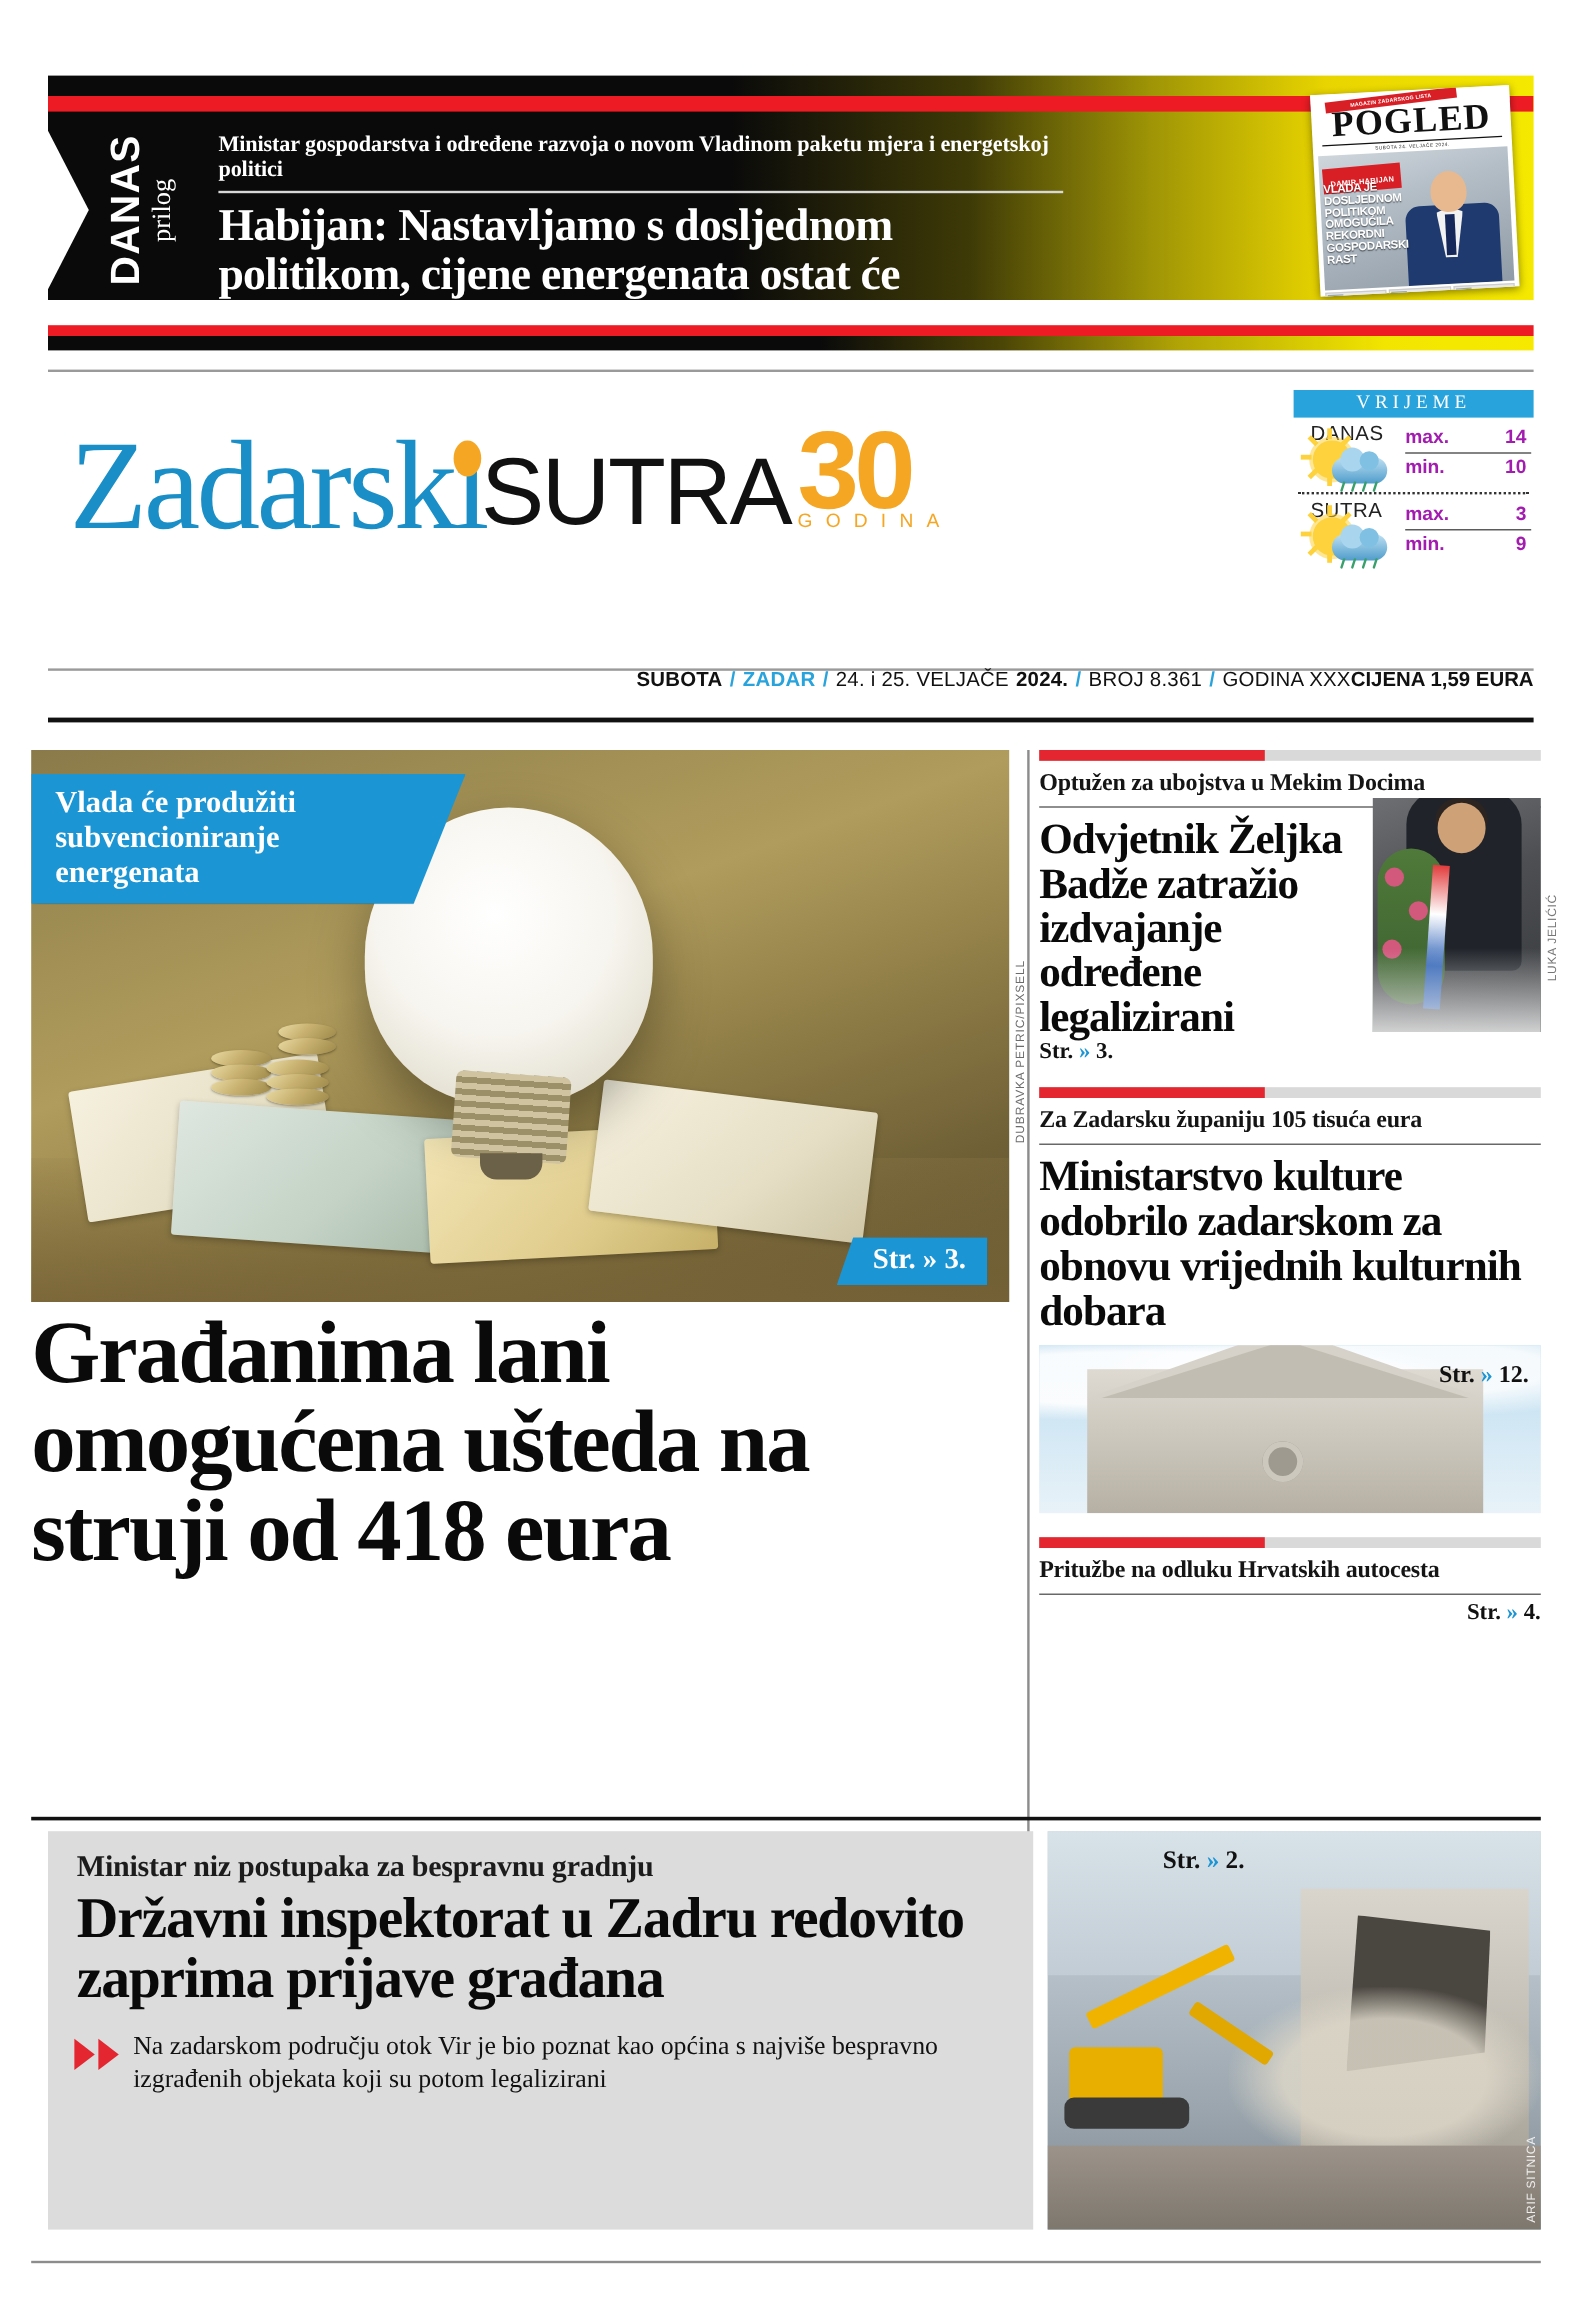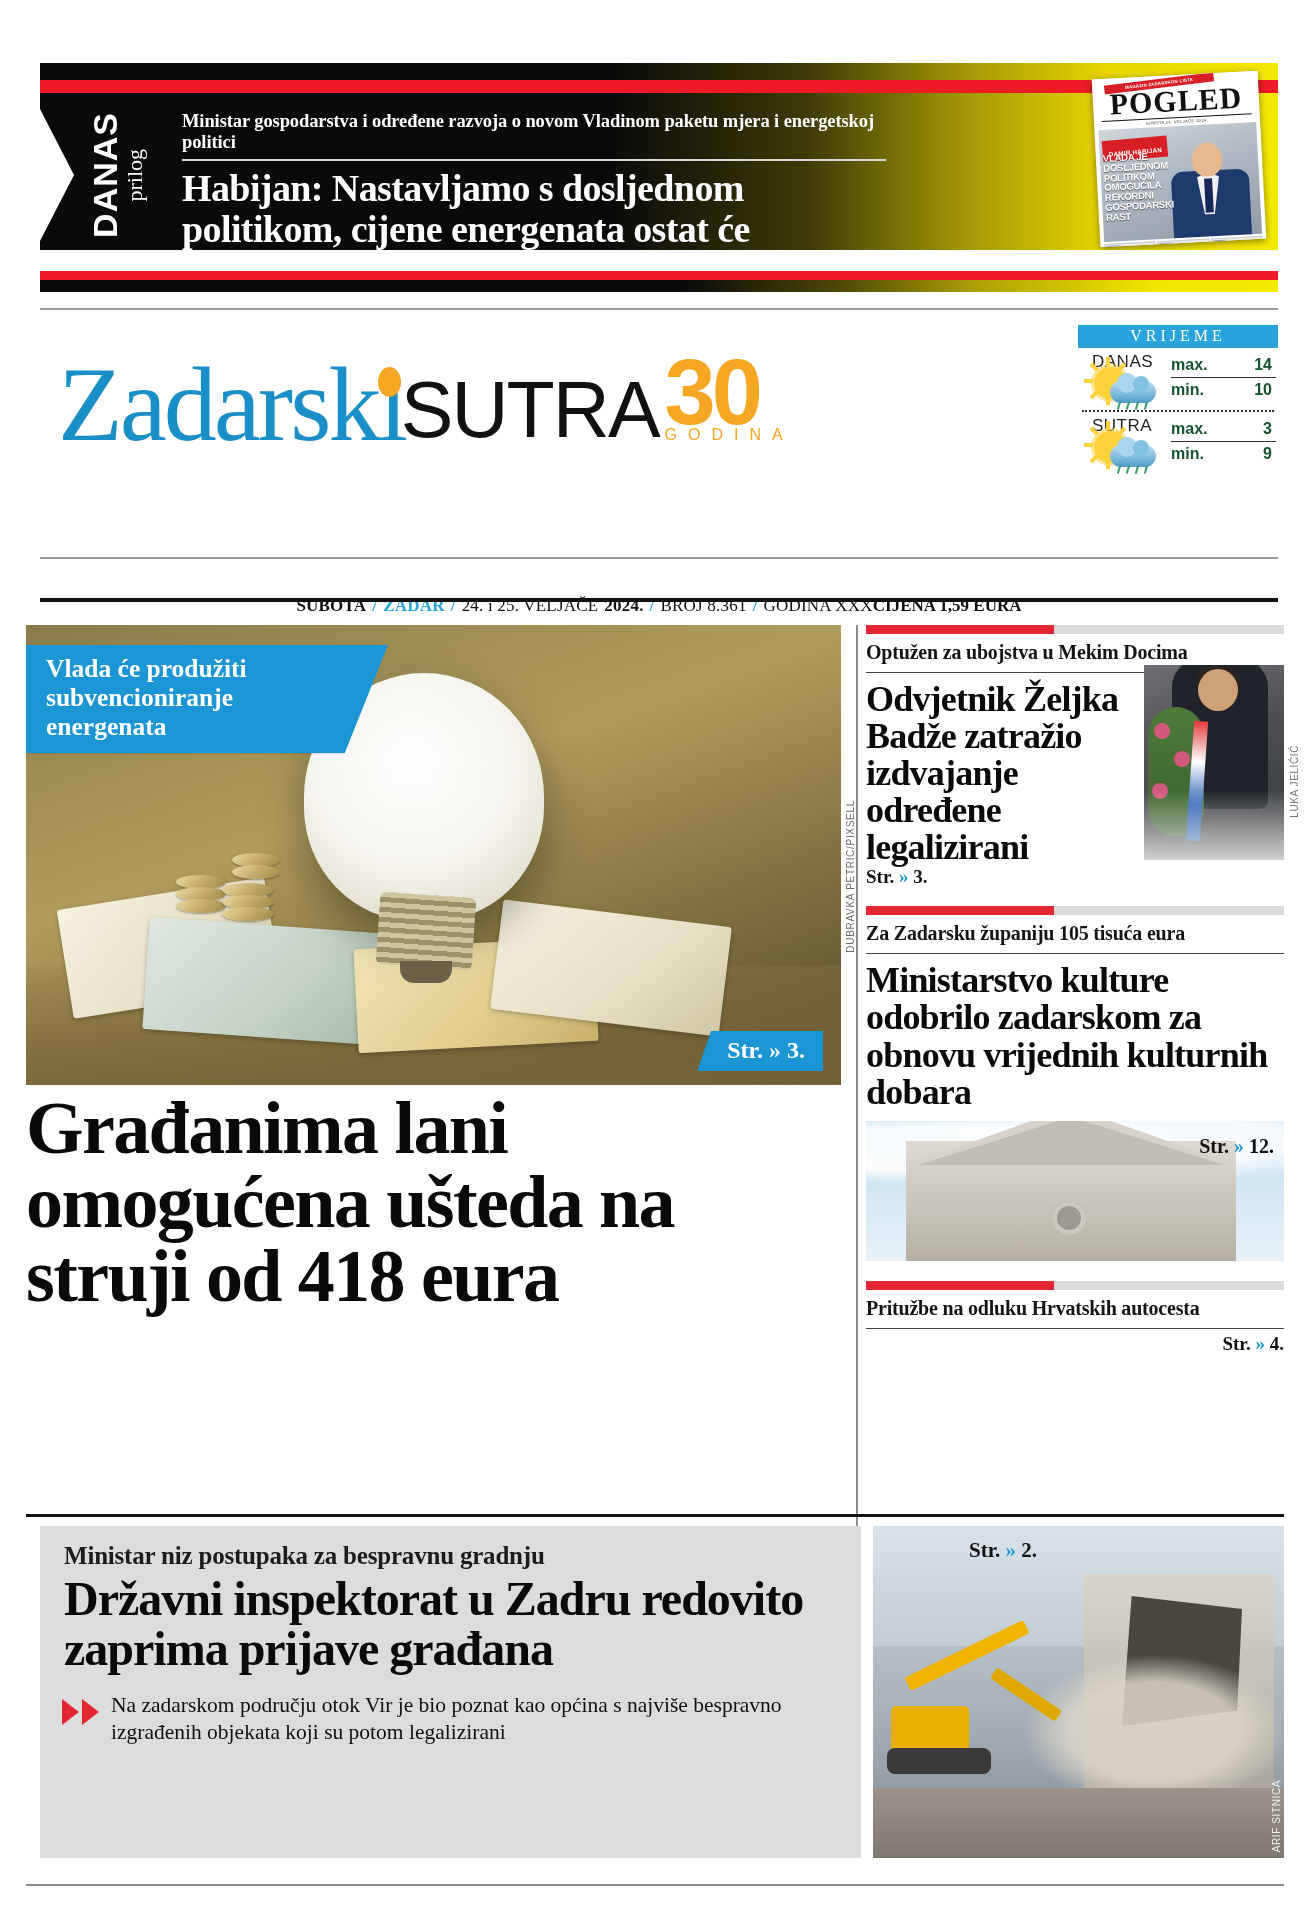--- a/index.html
+++ b/index.html
@@ -144,41 +144,41 @@
     padding:2px 0 3px 0;
   }
   .wrow{position:relative;height:62px;}
   .wlabel{
     position:absolute;left:14px;top:4px;
     font-family:"Liberation Sans",sans-serif;font-size:17px;color:#222;letter-spacing:.5px;
   }
   .wvals{position:absolute;right:2px;top:6px;width:105px;}
   .wv{
     display:flex;justify-content:space-between;
-    font-family:"Liberation Sans",sans-serif;font-weight:bold;font-size:16px;color:#14532d;
+    font-family:"Liberation Sans",sans-serif;font-weight:bold;font-size:16px;color:#a21caf;
     padding:2px 4px 2px 0;
   }
   .wv-sep{height:1px;background:#333;margin:1px 0 1px 0;}
   .wicon{position:absolute;left:14px;top:17px;width:72px;height:44px;}
   .sun{position:absolute;left:2px;top:2px;width:32px;height:32px;background:#fdd23c;border-radius:50%;box-shadow:0 0 0 3px rgba(253,210,60,.55);}
   .sunray{position:absolute;left:-5px;top:-5px;width:42px;height:42px;}
   .sunray i{position:absolute;left:19px;top:-3px;width:4px;height:9px;background:#fdd23c;transform-origin:2px 24px;}
   .cloud{position:absolute;left:18px;top:16px;width:46px;height:22px;background:linear-gradient(180deg,#bfe0f2 0%,#4f9dcb 100%);border-radius:12px;}
   .cloud:before{content:"";position:absolute;left:7px;top:-8px;width:20px;height:20px;background:#a9d6ee;border-radius:50%;}
   .cloud:after{content:"";position:absolute;left:23px;top:-5px;width:16px;height:16px;background:#7fc0e3;border-radius:50%;}
   .rain{position:absolute;left:24px;top:36px;width:36px;height:10px;}
   .rain i{position:absolute;top:0;width:2px;height:9px;background:#3aa06b;transform:rotate(18deg);border-radius:1px;}
   .wdots{border-top:2px dotted #333;margin:0 4px;}
 
   
   .datebar-top{position:absolute;left:40px;top:557px;width:1238px;height:2px;background:#9a9a9a;}
   .datebar{
-    position:absolute;left:40px;top:592px;width:1238px;height:28px;
-    display:flex;align-items:center;justify-content:center;
-    font-family:Liberation Serif, serif;font-size:17px;color:#111;
+    position:absolute;left:40px;top:553px;width:1238px;height:28px;
+    display:flex;align-items:center;justify-content:flex-end;
+    font-family:Liberation Sans, sans-serif;font-size:17px;color:#111;
   }
   .db-left{display:flex;align-items:baseline;gap:6px;letter-spacing:.2px;}
   .db-b{font-weight:bold;}
   .db-blue{color:#29a3dc;font-weight:bold;}
   .db-sep{color:#29a3dc;font-weight:bold;}
   .db-price{font-weight:bold;font-size:17px;}
   .datebar-bot{position:absolute;left:40px;top:598px;width:1238px;height:4px;background:#111;}
 
   
   .lead{position:absolute;left:26px;top:625px;width:753px;}

